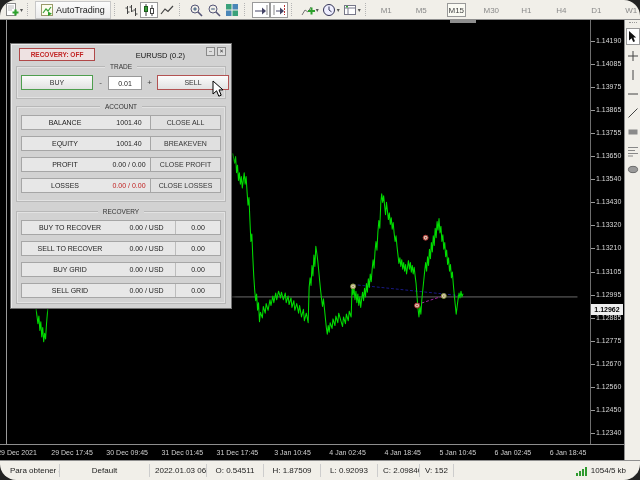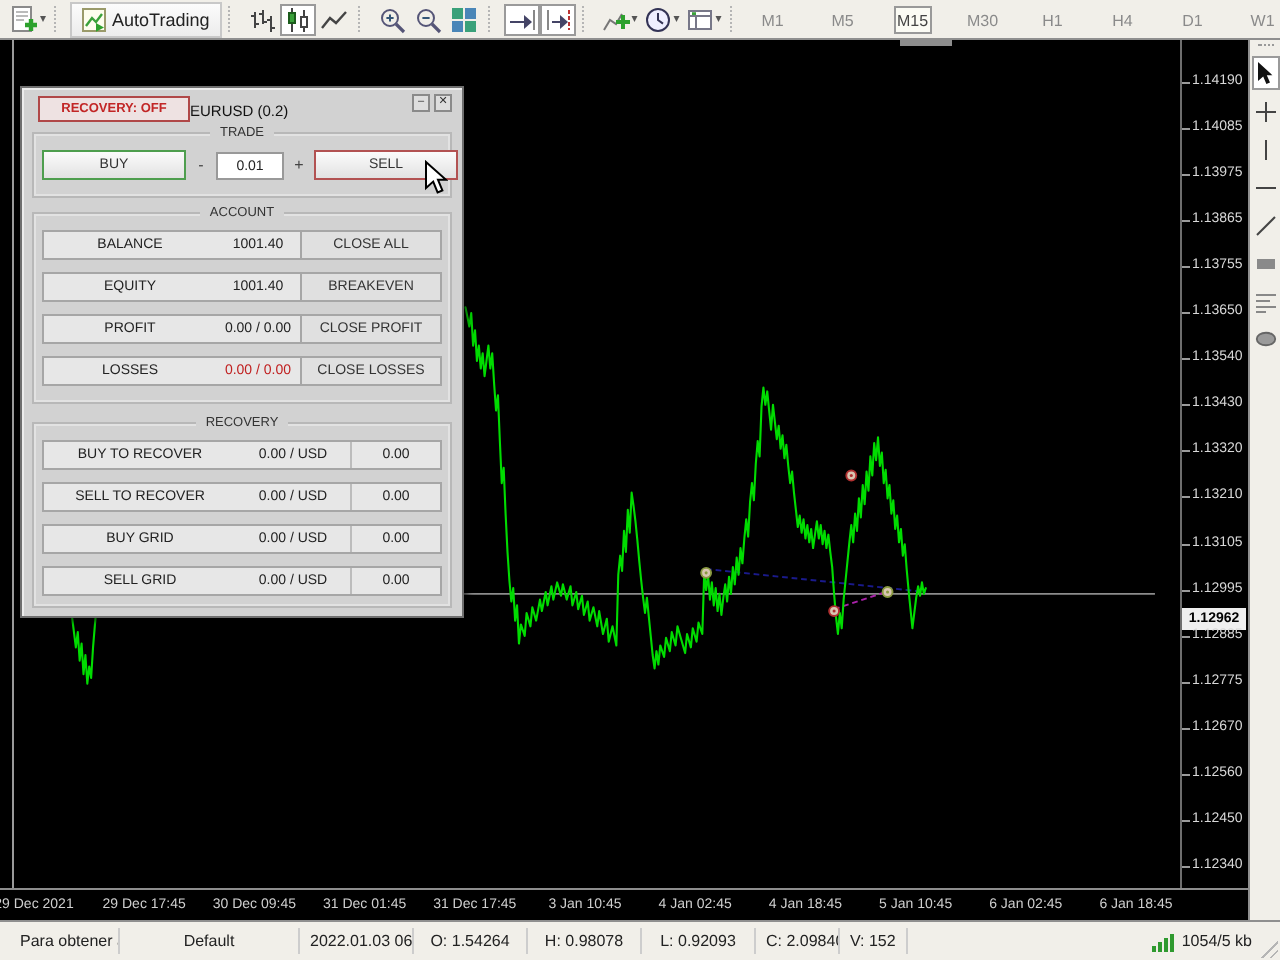--- a/index.html
+++ b/index.html
@@ -1,17 +1,17 @@
 <!DOCTYPE html>
 <html><head>
 <meta charset="utf-8">
 <style>
   html,body{margin:0;padding:0;background:#222;}
   #screen{position:relative;width:640px;height:480px;background:#000;overflow:hidden;
-    font-family:"Liberation Sans","DejaVu Sans",sans-serif;-webkit-font-smoothing:antialiased;}
+    font-family:"Liberation Sans","DejaVu Sans",sans-serif;border-radius:16px;-webkit-font-smoothing:antialiased;}
 
   
   #toolbar{position:absolute;left:0;top:0;width:640px;height:20px;background:#f1efe9;
     border-bottom:1px solid #8f8f8f;display:flex;align-items:center;padding:0 3px;box-sizing:border-box;}
   .tbtn{width:18px;height:16px;display:flex;align-items:center;justify-content:center;flex:0 0 auto;border:1px solid transparent;box-sizing:border-box;}
   .tbtn.pressed{background:#ffffff;border:1px solid #9a9a9a;}
   .caret{font-size:6px;color:#555;margin:0 1px 0 -1px;flex:0 0 auto;}
   .tsep{width:4px;height:13px;border-left:1px dotted #b5b5b5;margin:0 3px;flex:0 0 auto;}
   #autotrading-btn{display:flex;align-items:center;gap:3px;height:16px;padding:0 5px;font-size:9px;color:#222;
     flex:0 0 auto;border:1px solid #c8c8c8;background:linear-gradient(#fcfcfc,#ececec);}
@@ -44,21 +44,21 @@
   .stool{width:14px;height:17px;display:flex;align-items:center;justify-content:center;border:1px solid transparent;box-sizing:border-box;margin-bottom:2px;}
   .stool.pressed{background:#fff;border:1px solid #9a9a9a;}
 
   
   #panel{position:absolute;left:10px;top:23px;width:222px;height:266px;background:#d2d2d2;
     border:1px solid #6f6f6f;box-sizing:border-box;box-shadow:inset 1px 1px 0 #ececec,2px 2px 3px rgba(0,0,0,.55);
     font-size:7px;color:#222;}
   #panel .p-header{position:relative;height:18px;}
   #recovery-btn{position:absolute;left:8px;top:4px;width:76px;height:13px;background:#eee2e2;border:1px solid #b04848;
     color:#c22626;font-size:6.5px;font-weight:bold;text-align:center;line-height:11px;padding:0;font-family:inherit;}
-  .sym{position:absolute;left:84px;width:90px;top:7px;text-align:left;font-size:7.5px;color:#111;}
+  .sym{position:absolute;left:84px;width:90px;top:7px;text-align:right;font-size:7.5px;color:#111;}
   .winbtns{position:absolute;right:5px;top:3px;display:flex;gap:2px;}
   .winbtns button{width:9px;height:9px;font-size:5.5px;line-height:7px;text-align:center;padding:0;
     background:#dedede;border:1px solid #8a8a8a;color:#333;font-family:inherit;}
   .group{position:absolute;left:5px;width:210px;border:1px solid #b8b8b8;box-shadow:inset 0 0 0 1px #e2e2e2;
     box-sizing:border-box;padding:8px 4px 5px;}
   .legend{position:absolute;top:-4px;left:0;right:0;text-align:center;line-height:7px;}
   .legend span{background:#d2d2d2;padding:0 5px;font-size:6.5px;color:#333;}
   #grp-trade{top:22px;height:33px;}
   #grp-account{top:62px;height:96px;}
   #grp-recovery{top:167px;height:93px;}
@@ -407,22 +407,22 @@
           <ellipse cx="6.5" cy="5.5" rx="5" ry="3.4" fill="#9a9a9a" stroke="#666"></ellipse>
         </svg>
     </div>
   </div>
 
   <div id="status-bar">
     <div id="status-spacer-holder" style="display:contents" id2="x"></div>
     <div class="seg">Para obtener ayuda, pulse F1</div>
       <div class="seg">Default</div>
       <div class="seg">2022.01.03 06:00</div>
-      <div class="seg">O: 1.54264</div>
-      <div class="seg">H: 0.98078</div>
+      <div class="seg">O: 0.54511</div>
+      <div class="seg">H: 1.87509</div>
       <div class="seg">L: 0.92093</div>
       <div class="seg">C: 2.09840</div>
       <div class="seg">V: 152</div>
       <div id="status-spacer"></div>
     <div id="connection" class="seg" style="border-right:none">
       <span id="conn-bars">
         <i style="height:3px"></i>
           <i style="height:5px"></i>
           <i style="height:7px"></i>
           <i style="height:9px"></i>

